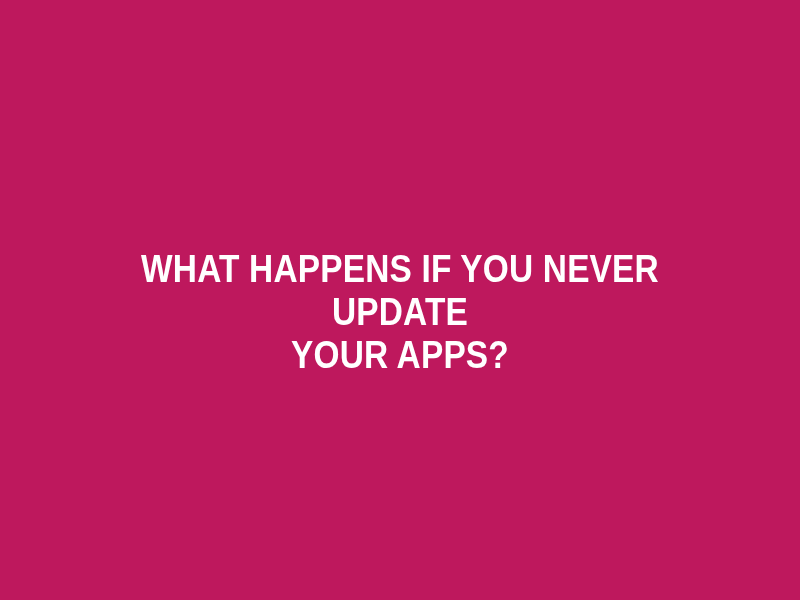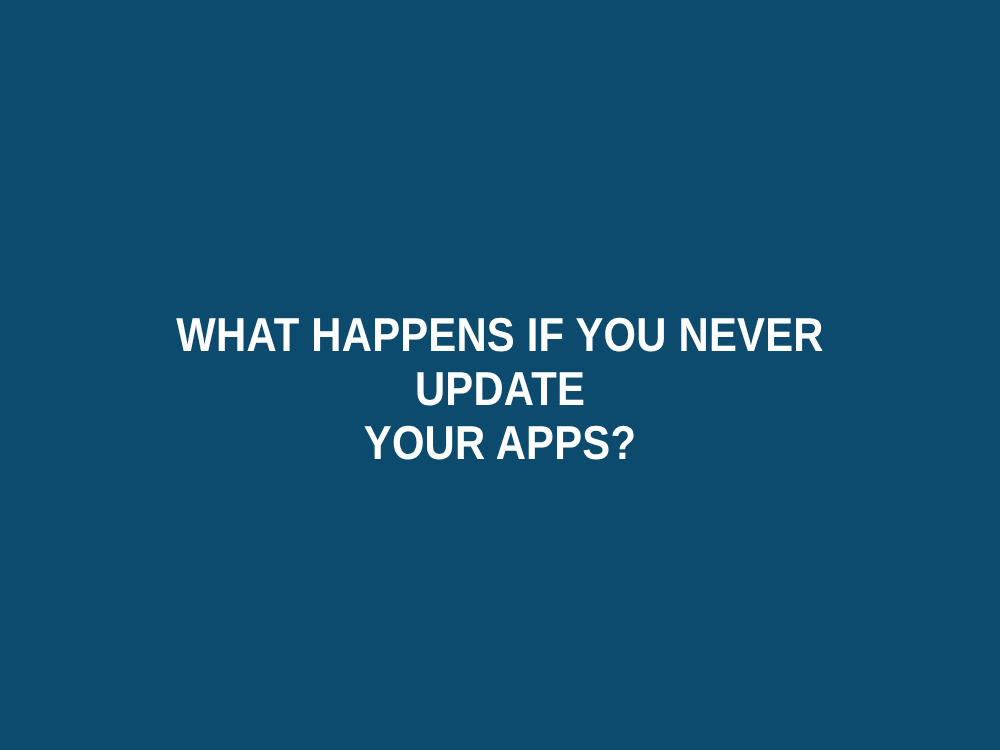--- a/index.html
+++ b/index.html
@@ -14,21 +14,21 @@
     overflow: hidden;
     font-family: "Liberation Sans", "DejaVu Sans", sans-serif;
   }
 
   
   .hero-banner {
     position: relative;
     box-sizing: border-box;
     width: 800px;
     height: 600px;
-    background-color: #0c4a6e;
+    background-color: #be185d;
     display: flex;
     align-items: center;
     justify-content: center;
   }
 
   
   .headline-block {
     position: absolute;
     left: 0;
     right: 0;

